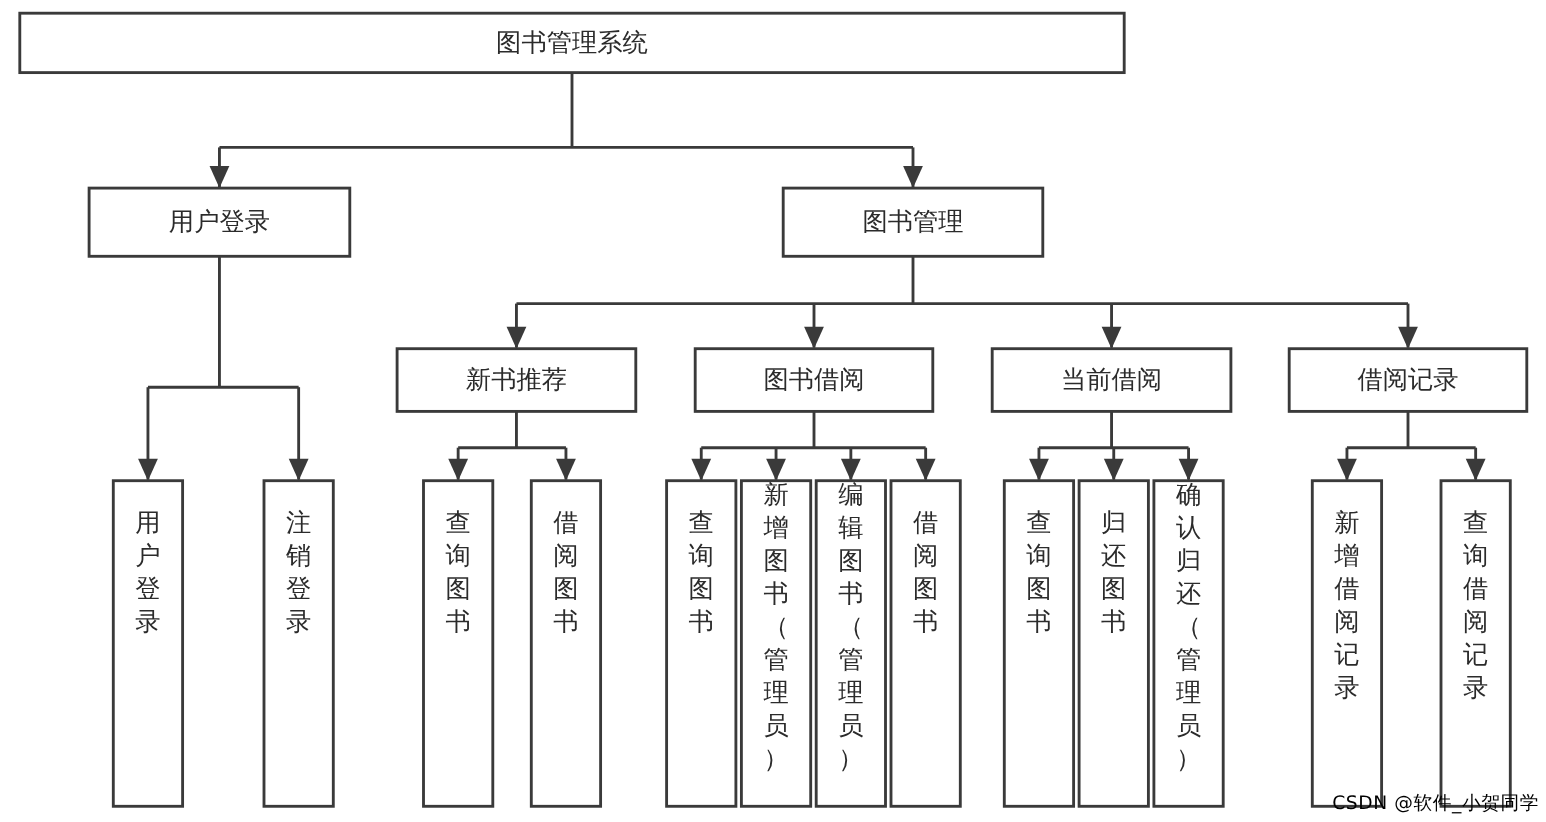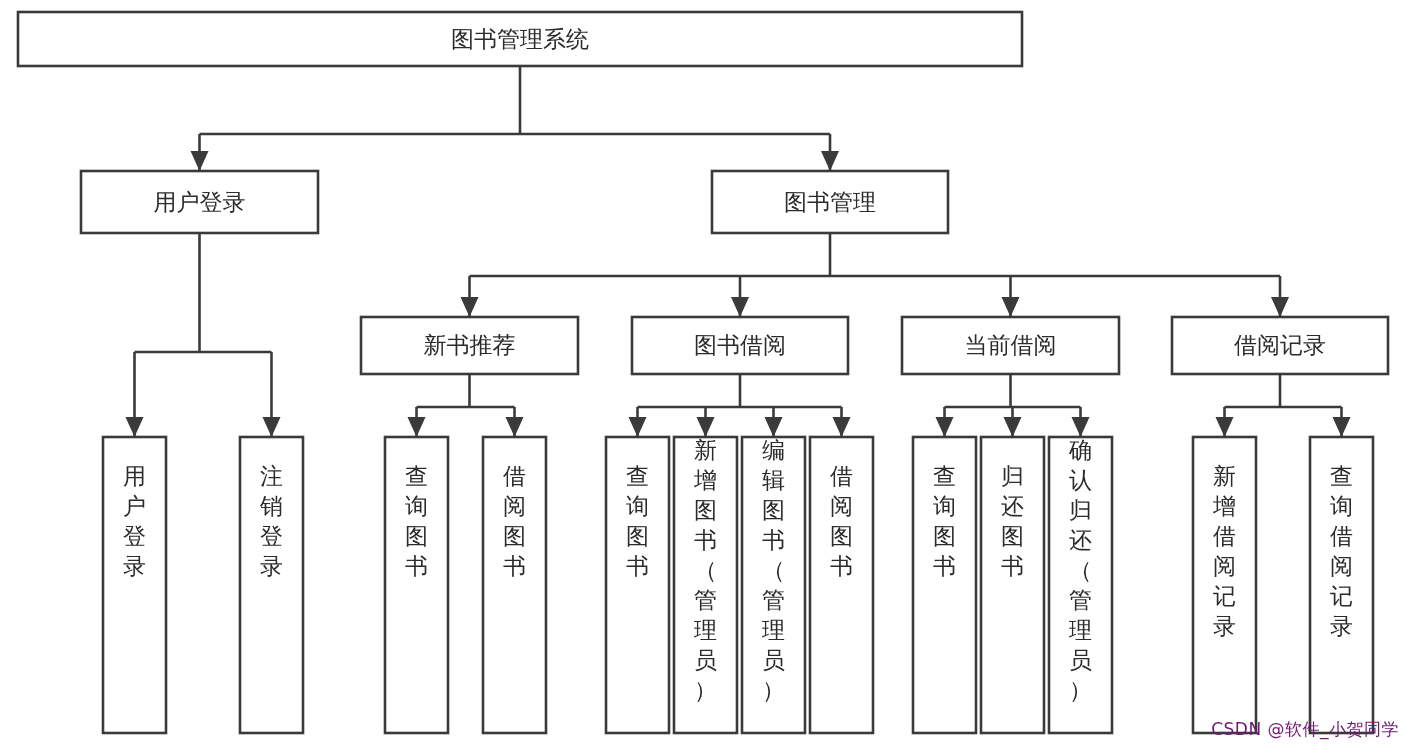--- a/index.html
+++ b/index.html
@@ -47,21 +47,21 @@
     font-size: 23px;
     dominant-baseline: middle;
     text-anchor: middle;
   }
   .watermark {
     position: absolute;
     right: 6px;
     bottom: 6px;
     font-family: "DejaVu Sans", "Liberation Sans", sans-serif;
     font-size: 17px;
-    color: #701a75;
+    color: #000000;
     white-space: nowrap;
     letter-spacing: 0.5px;
   }
 </style>
 </head>
 <body>
 
 <div id="diagram-root">
   <svg id="tree-svg" viewBox="0 0 1405 747">
     <g id="connector-layer">

